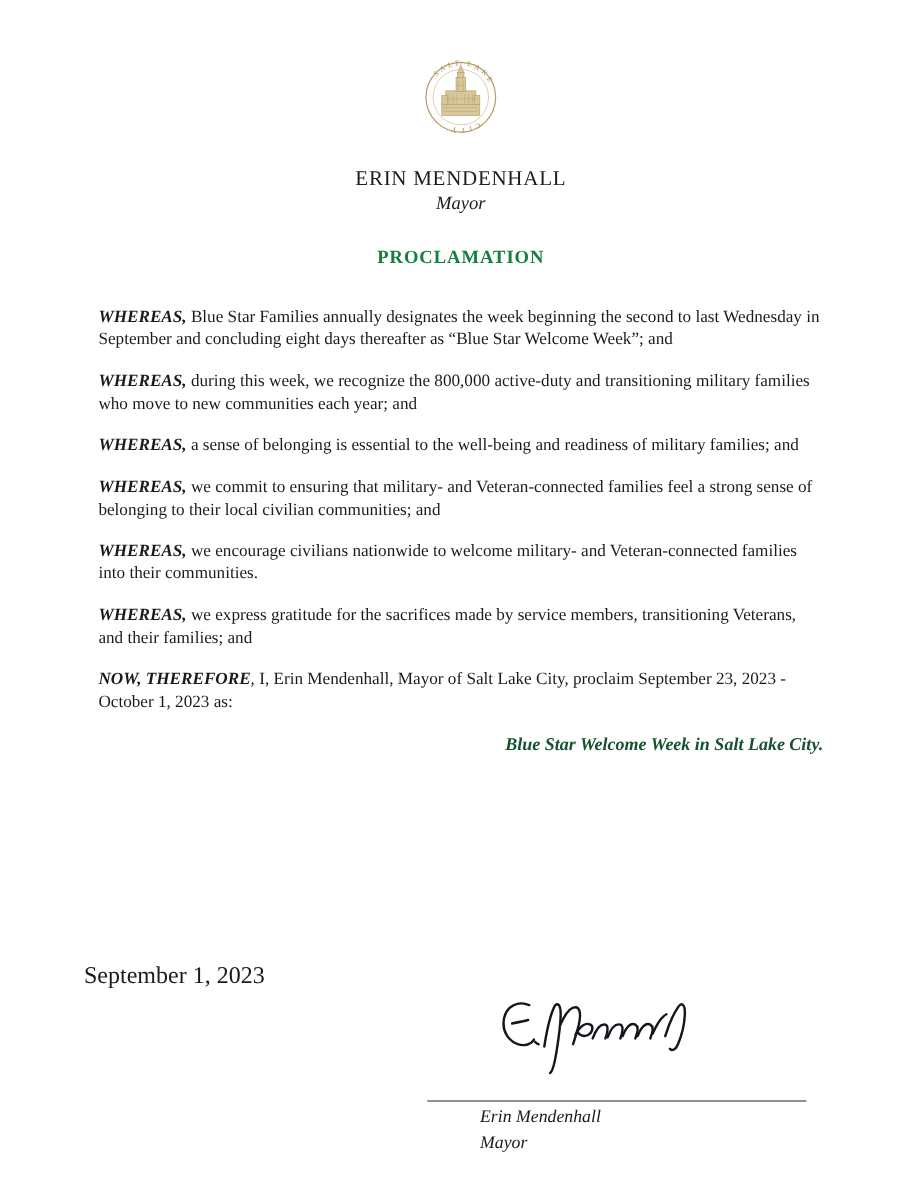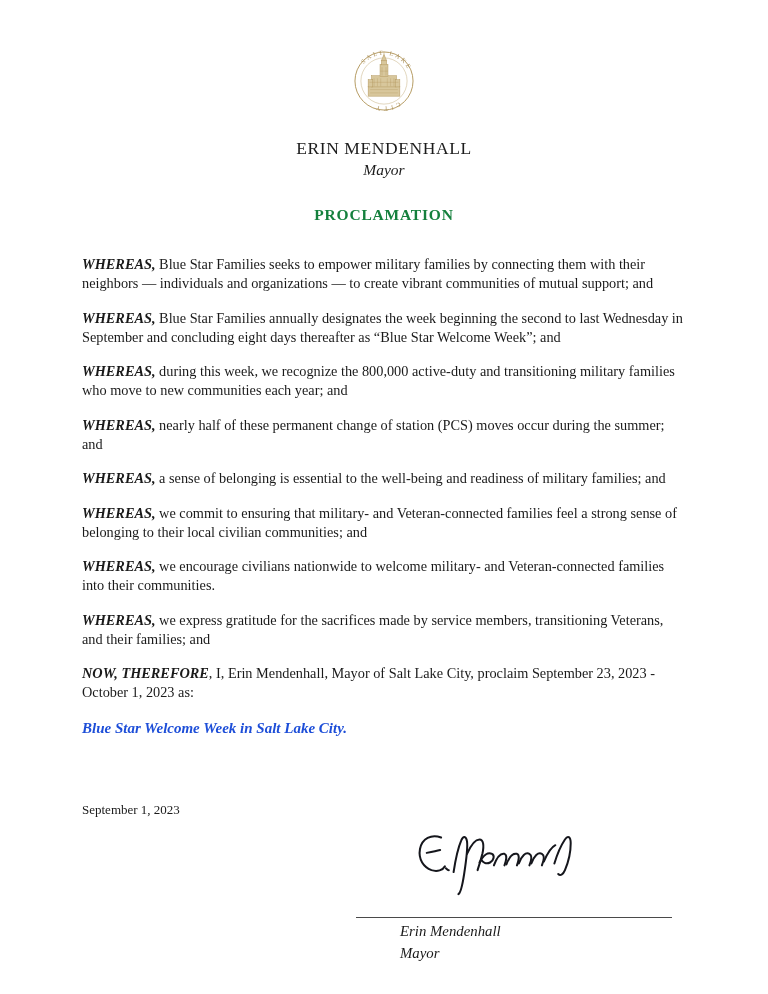--- a/index.html
+++ b/index.html
@@ -84,35 +84,35 @@
     line-height: 1.33;
     margin: 0 0 15.5px 0;
     text-align: left;
     color: #1a1a1a;
   }
   .clause .lead {
     font-weight: bold;
     font-style: italic;
   }
   .declaration {
-    text-align: left;
+    text-align: right;
     font-weight: bold;
     font-style: italic;
     font-size: 15px;
     margin: 0 0 0 0;
     padding-top: 2px;
-    color: #1d4ed8;
+    color: #14532d;
   }
 
   
   .doc-date {
     position: absolute;
     top: 802px;
-    left: 82px;
-    font-size: 13px;
+    left: 70px;
+    font-size: 20px;
     color: #1a1a1a;
   }
 
   
   .signature-area {
     position: absolute;
     top: 826px;
     left: 356px;
     width: 320px;
     height: 150px;
@@ -204,30 +204,24 @@
 
   <div class="header-block">
     <div class="mayor-name">ERIN MENDENHALL</div>
     <div class="mayor-title">Mayor</div>
   </div>
 
   <div class="proclamation-title">PROCLAMATION</div>
 
   <div class="body-block">
     <p class="clause">
-      <span class="lead">WHEREAS,</span><span> Blue Star Families seeks to empower military families by connecting them with their neighbors — individuals and organizations — to create vibrant communities of mutual support; and</span>
-    </p>
-    <p class="clause">
       <span class="lead">WHEREAS,</span><span> Blue Star Families annually designates the week beginning the second to last Wednesday in September and concluding eight days thereafter as “Blue Star Welcome Week”; and</span>
     </p>
     <p class="clause">
       <span class="lead">WHEREAS,</span><span> during this week, we recognize the 800,000 active-duty and transitioning military families who move to new communities each year; and</span>
-    </p>
-    <p class="clause">
-      <span class="lead">WHEREAS,</span><span> nearly half of these permanent change of station (PCS) moves occur during the summer; and</span>
     </p>
     <p class="clause">
       <span class="lead">WHEREAS,</span><span> a sense of belonging is essential to the well-being and readiness of military families; and</span>
     </p>
     <p class="clause">
       <span class="lead">WHEREAS,</span><span> we commit to ensuring that military- and Veteran-connected families feel a strong sense of belonging to their local civilian communities; and</span>
     </p>
     <p class="clause">
       <span class="lead">WHEREAS,</span><span> we encourage civilians nationwide to welcome military- and Veteran-connected families into their communities.</span>
     </p>

